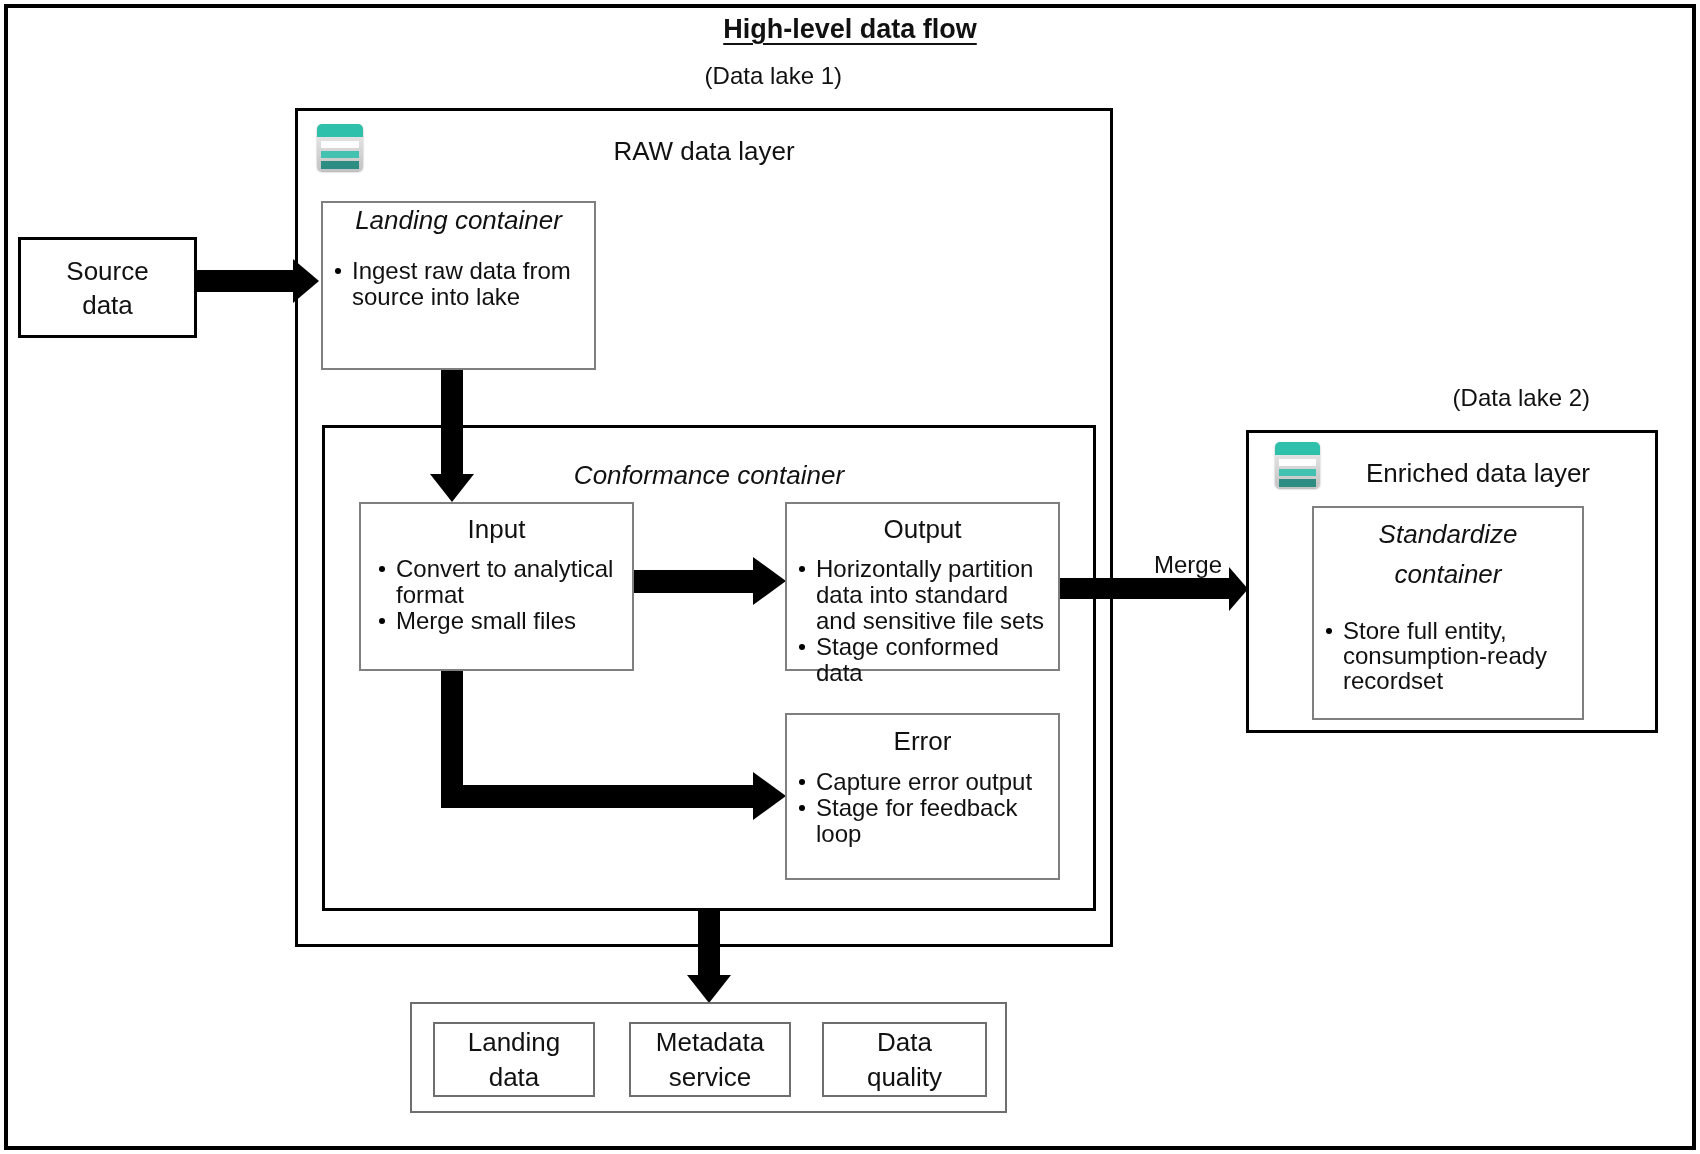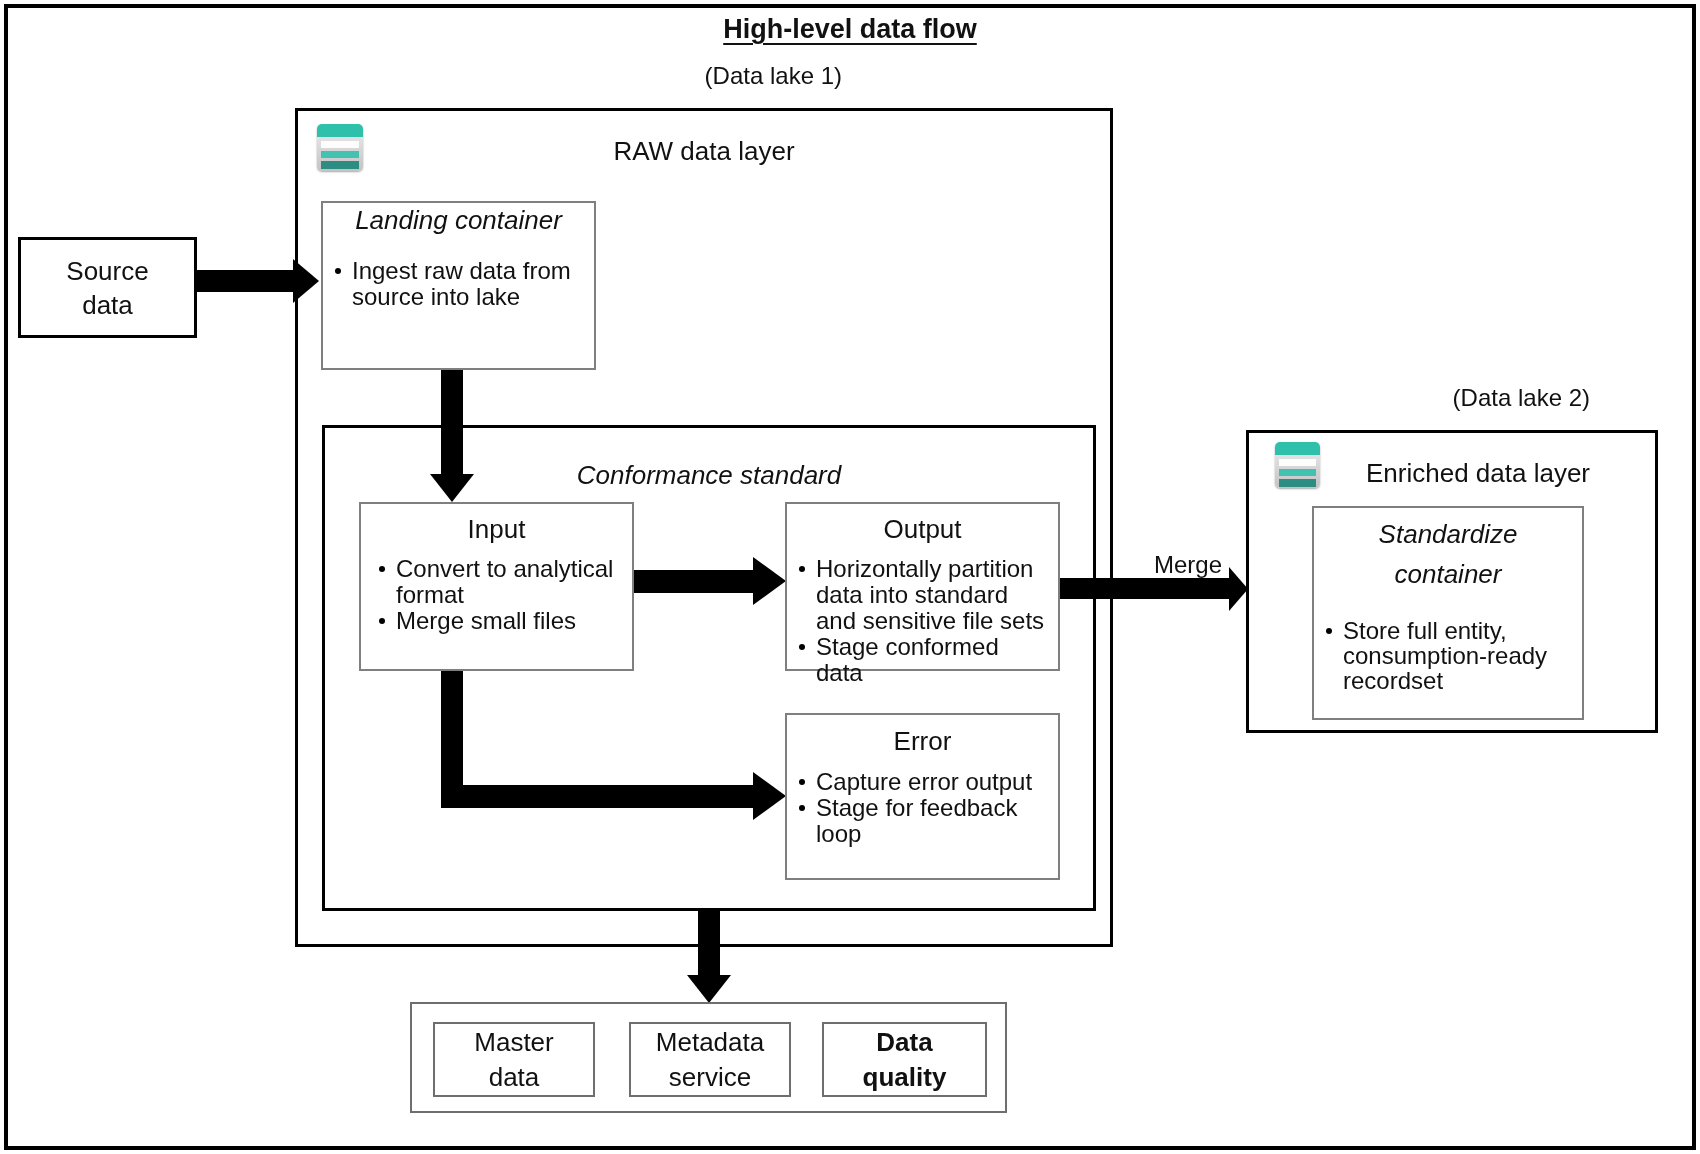--- a/index.html
+++ b/index.html
@@ -82,21 +82,21 @@
   </div>
 
   <div class="box black-box center-flex" style="left:18px; top:237px; width:179px; height:101px;">
     <div class="box-title" style="width:100px;">Source data</div>
   </div>
 
   <div class="shaft" style="left:197px; top:270px; width:96px; height:22px;"></div>
   <div class="tri" style="left:293px; top:259px; border-top:22px solid transparent; border-bottom:22px solid transparent; border-left:26px solid #000;"></div>
 
   <div class="box" style="left:322px; top:425px; width:774px; height:486px; border:3px solid #000;">
-    <div class="box-title italic" style="margin-top:30px;">Conformance standard</div>
+    <div class="box-title italic" style="margin-top:30px;">Conformance container</div>
   </div>
 
   <div class="shaft" style="left:441px; top:370px; width:22px; height:104px;"></div>
   <div class="tri" style="left:430px; top:474px; border-left:22px solid transparent; border-right:22px solid transparent; border-top:28px solid #000;"></div>
 
   <div class="box gray-box" style="left:359px; top:502px; width:275px; height:169px; padding-top:8px;">
     <div class="box-title">Input</div>
     <div class="bullets" style="margin-top:10px;padding-left:16px;">
       <div class="bullet-line">
         <span class="dot"></span>
@@ -169,22 +169,22 @@
       </div>
     </div>
   </div>
 
   <div class="shaft" style="left:698px; top:911px; width:22px; height:64px;"></div>
   <div class="tri" style="left:687px; top:975px; border-left:22px solid transparent; border-right:22px solid transparent; border-top:28px solid #000;"></div>
 
   <div class="box svc-box" style="left:410px; top:1002px; width:597px; height:111px;"></div>
 
   <div class="box svc-box center-flex" style="left:433px; top:1022px; width:162px; height:75px;">
-    <div class="box-title" style="width:95px; line-height:35px;">Master data</div>
+    <div class="box-title" style="width:95px; line-height:35px;">Landing data</div>
   </div>
   <div class="box svc-box center-flex" style="left:629px; top:1022px; width:162px; height:75px;">
     <div class="box-title" style="width:125px; line-height:35px;">Metadata service</div>
   </div>
   <div class="box svc-box center-flex" style="left:822px; top:1022px; width:165px; height:75px;">
-    <div class="box-title" style="width:105px; line-height:35px;font-weight:bold;">Data quality</div>
+    <div class="box-title" style="width:105px; line-height:35px;">Data quality</div>
   </div>
 
 </div>
 
 </body></html>

